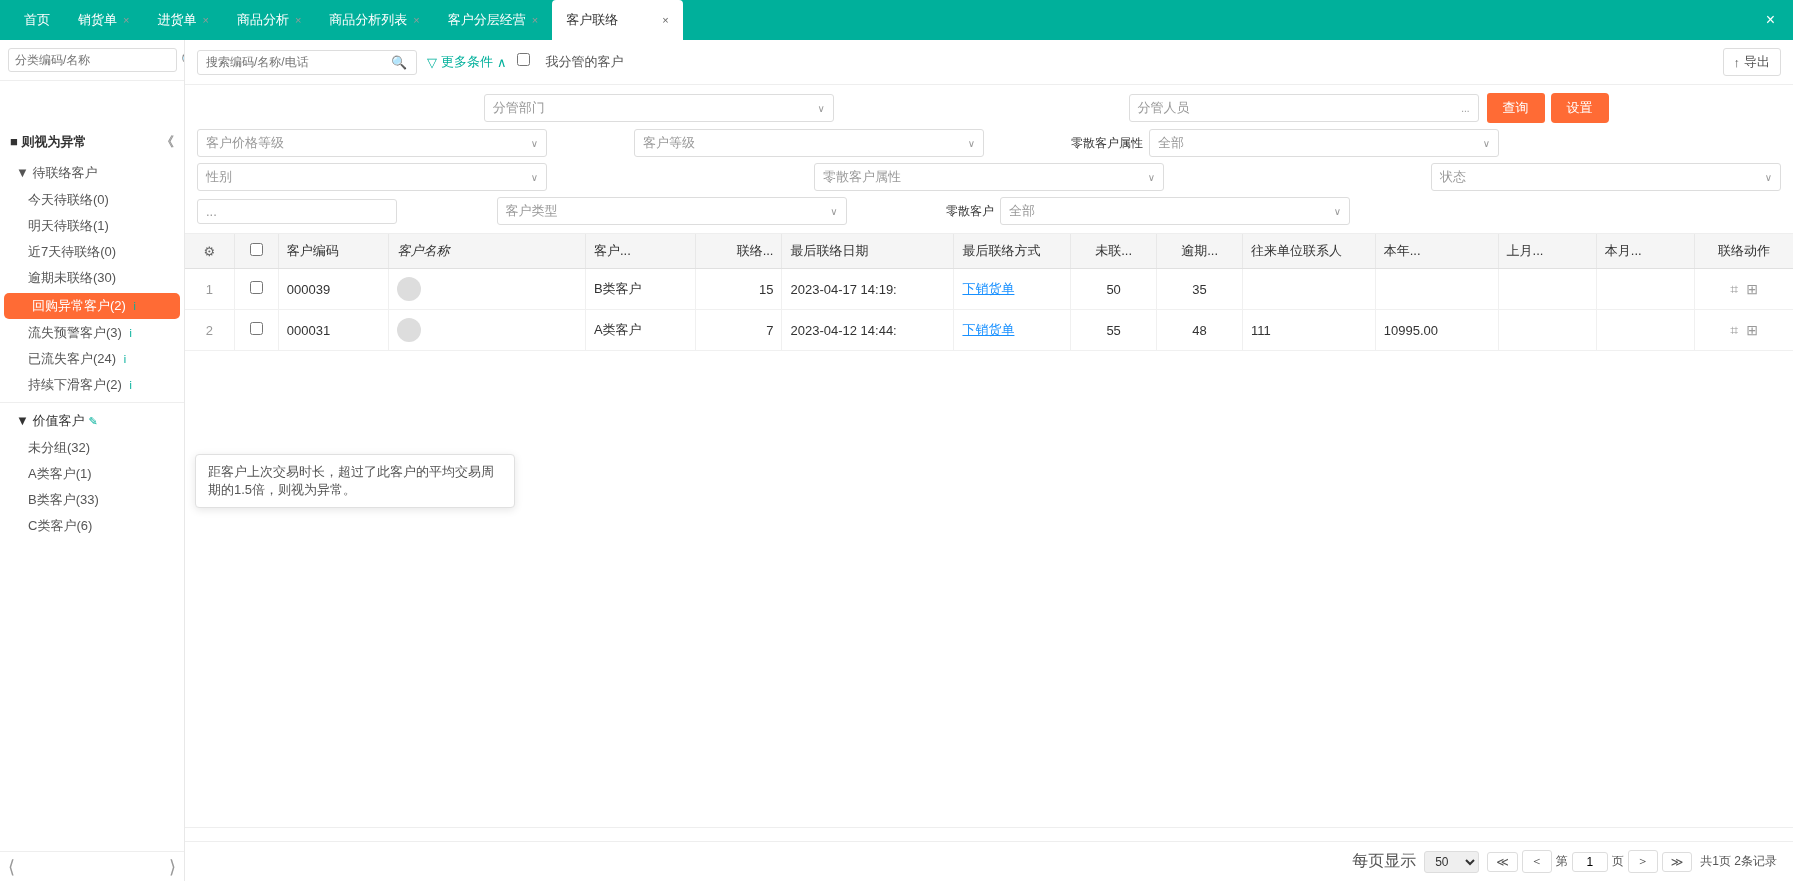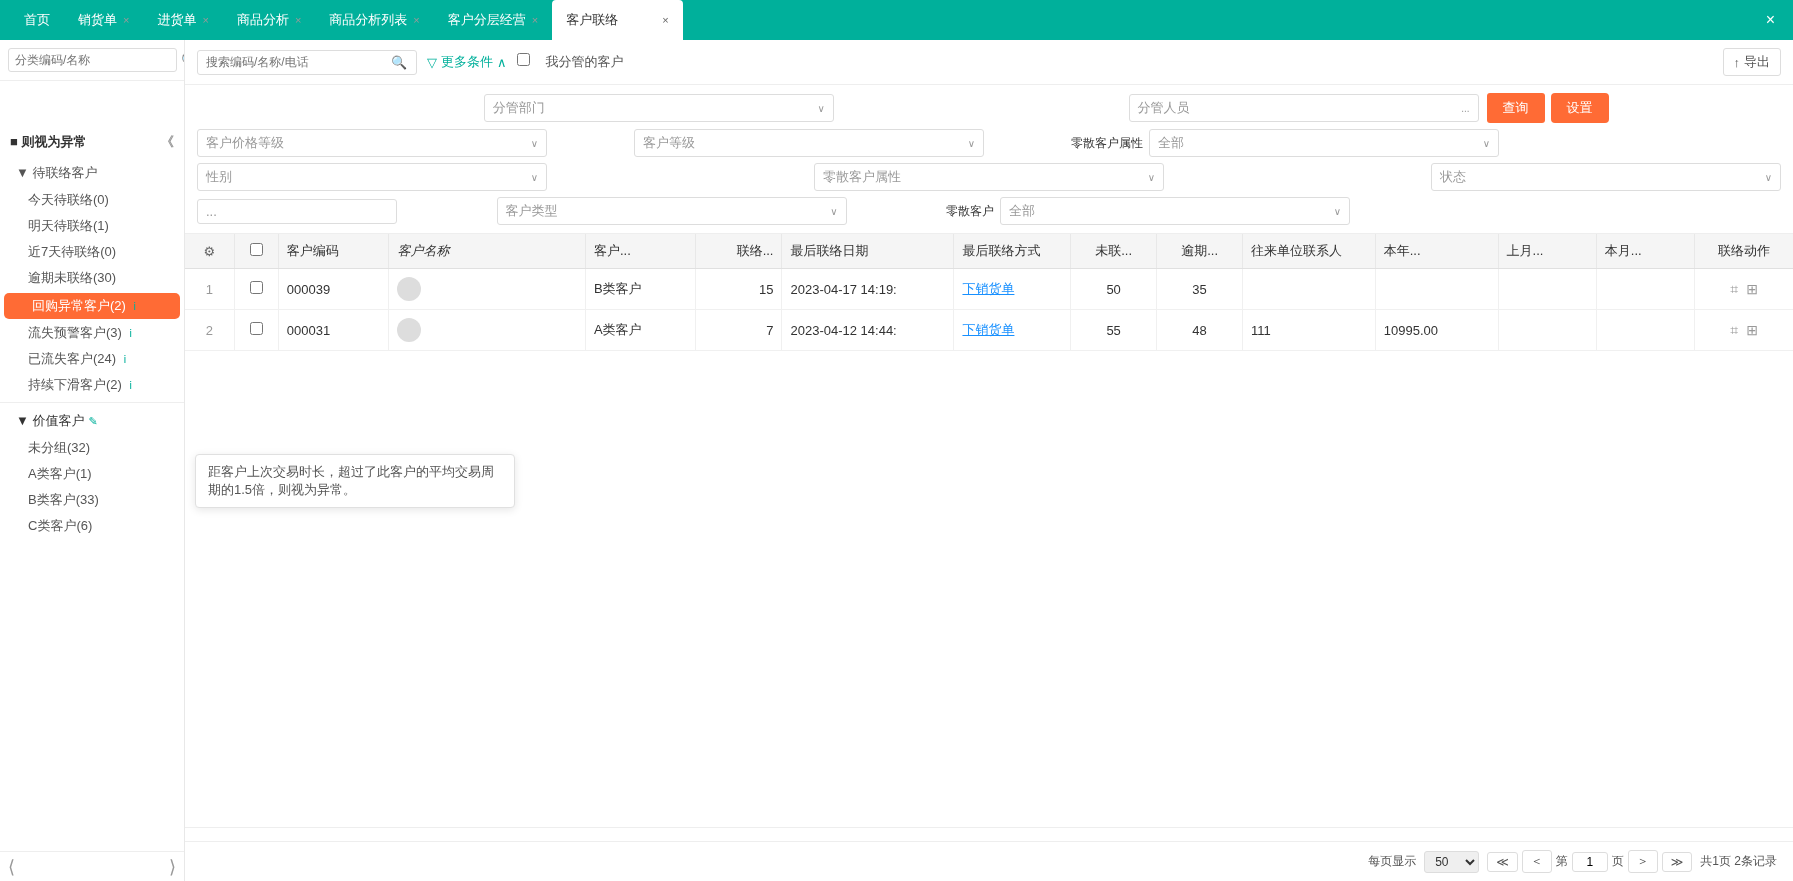--- a/index.html
+++ b/index.html
@@ -189,21 +189,21 @@
 
     
     .table-gear { color: #666; cursor: pointer; }
 
     
     .pagination {
       background: white; border-top: 1px solid #eee;
       padding: 8px 16px; display: flex; align-items: center;
       justify-content: flex-end; gap: 8px;
     }
-    .page-size-label { color: #555; font-size: 12px; }
+    .page-size-label { color: #555; font-size: 16px; }
     .page-size-select {
       border: 1px solid #ddd; border-radius: 3px; padding: 2px 6px;
       font-size: 12px; color: #333;
     }
     .page-nav { display: flex; align-items: center; gap: 4px; }
     .page-btn {
       border: 1px solid #ddd; border-radius: 3px; padding: 2px 8px;
       background: white; cursor: pointer; color: #555; font-size: 12px;
     }
     .page-input {

